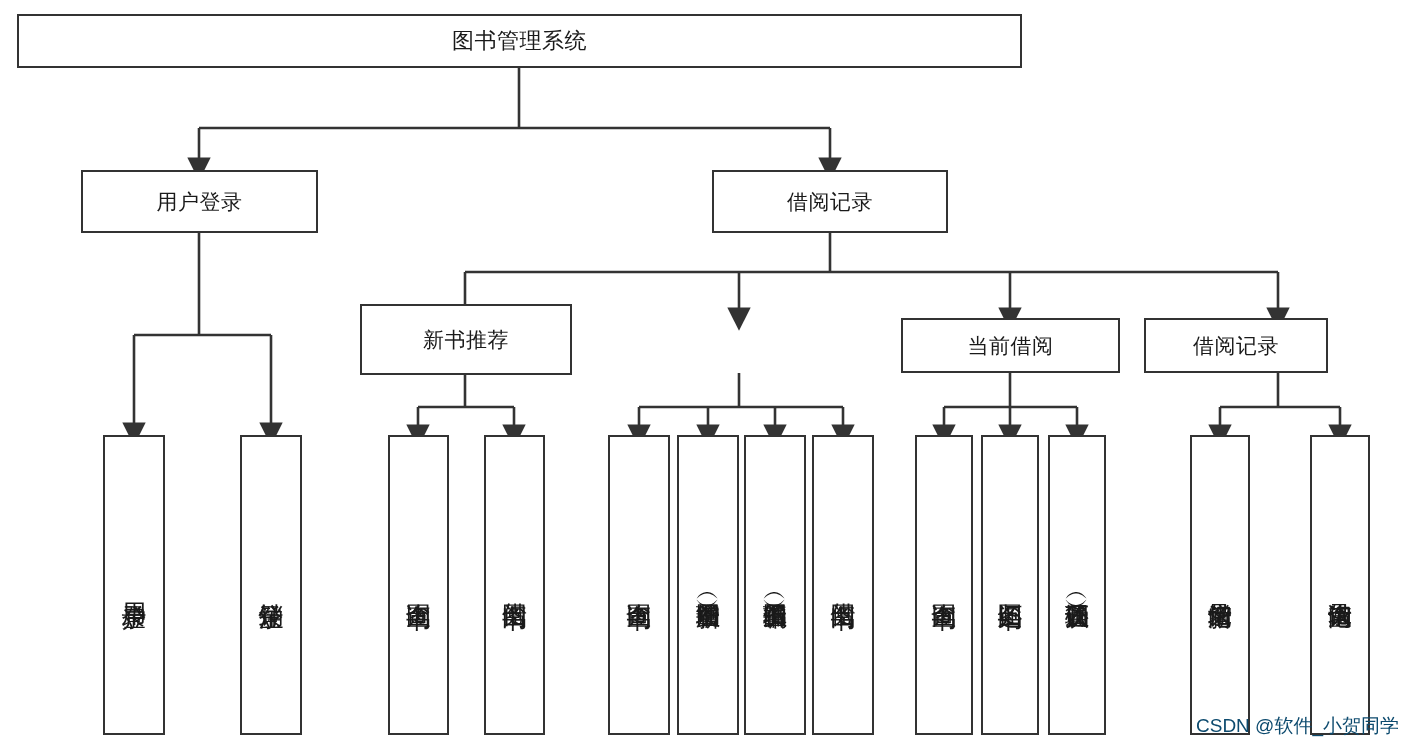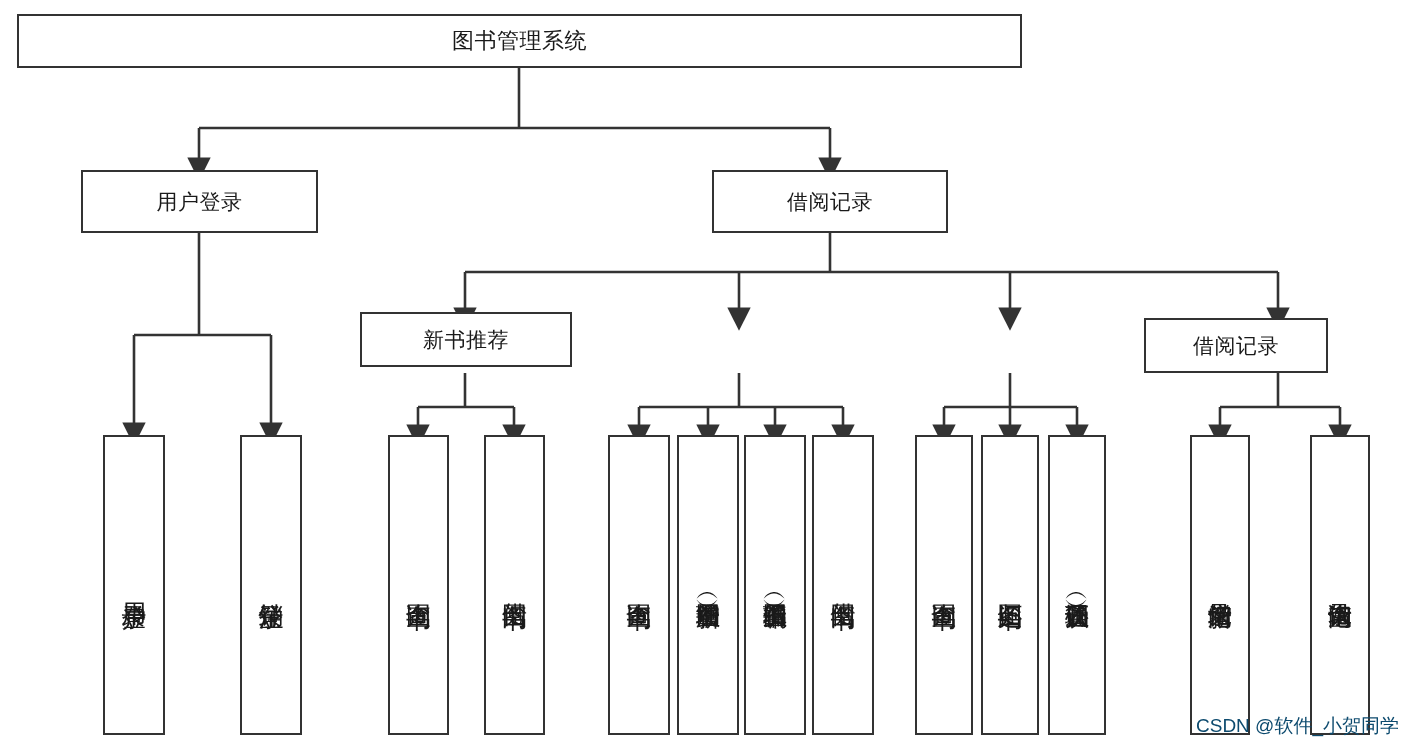--- a/index.html
+++ b/index.html
@@ -136,22 +136,25 @@
     <span class="node-label">图书管理系统</span>
   </div>
 
   <div class="node horiz" style="left:81px; top:170px; width:237px; height:63px;">
     <span class="node-label">用户登录</span>
   </div>
   <div class="node horiz" style="left:712px; top:170px; width:236px; height:63px;">
     <span class="node-label">借阅记录</span>
   </div>
 
-  <div class="node horiz" style="left:360px; top:312px; width:212px; height:55px;">
+  <div class="node horiz" style="left:360px; top:304px; width:212px; height:71px;">
     <span class="node-label">新书推荐</span>
+  </div>
+  <div class="node horiz" style="left:901px; top:318px; width:219px; height:55px;">
+    <span class="node-label">当前借阅</span>
   </div>
   <div class="node horiz" style="left:1144px; top:318px; width:184px; height:55px;">
     <span class="node-label">借阅记录</span>
   </div>
 
   <div class="node vert" style="left:103px; top:435px; width:62px; height:300px;">
     <span class="node-label">用户登录</span>
   </div>
   <div class="node vert" style="left:240px; top:435px; width:62px; height:300px;">
     <span class="node-label">注销登录</span>

